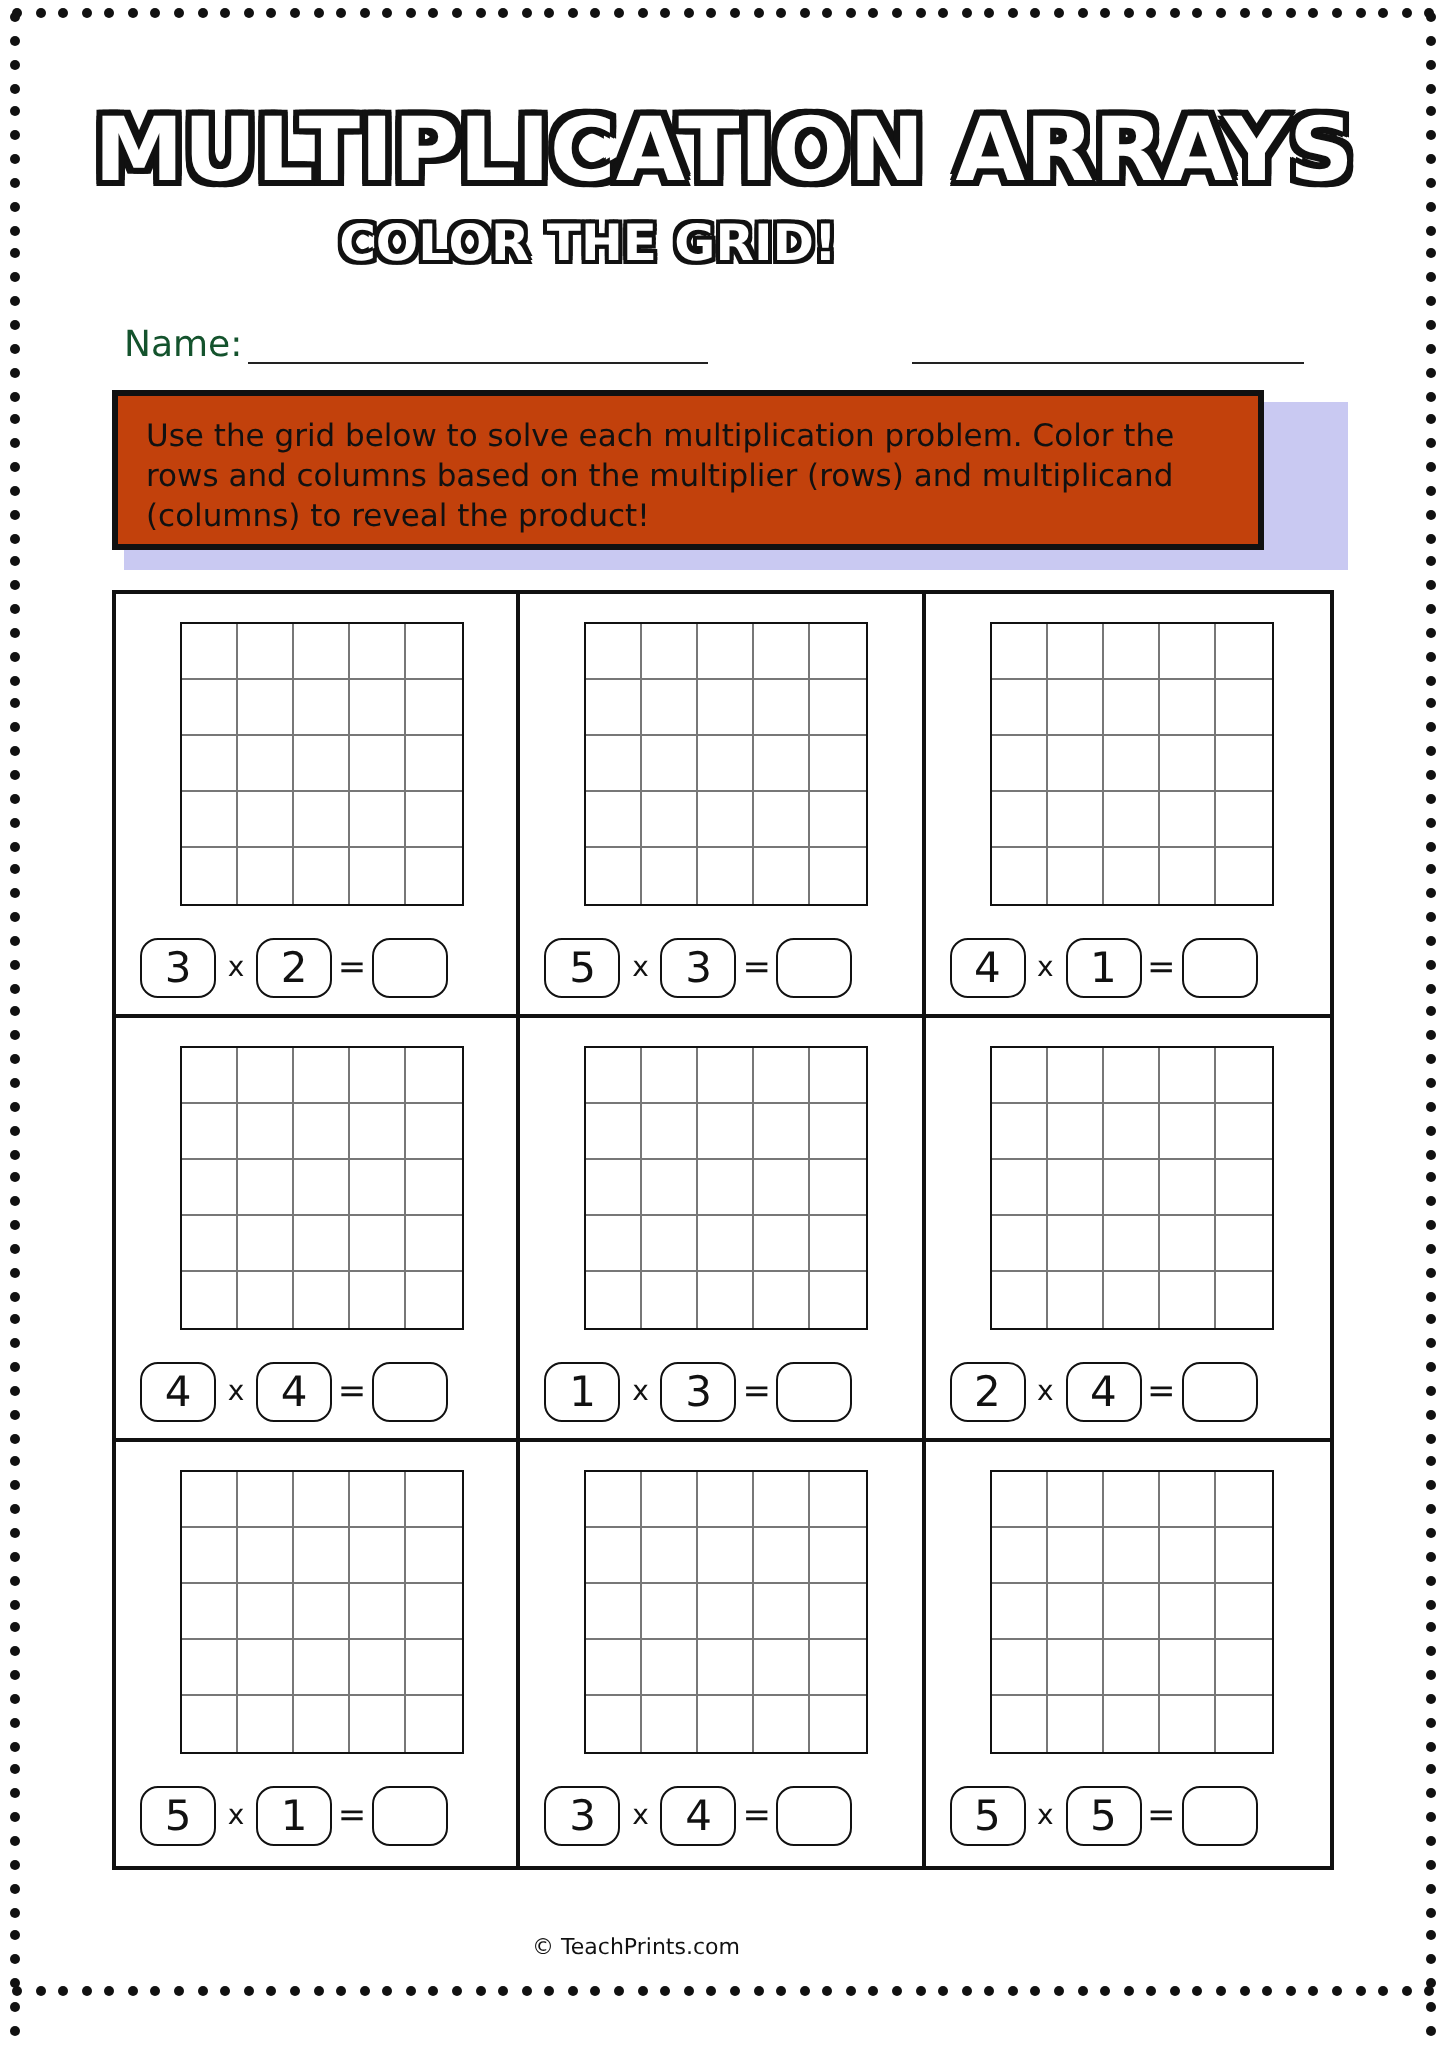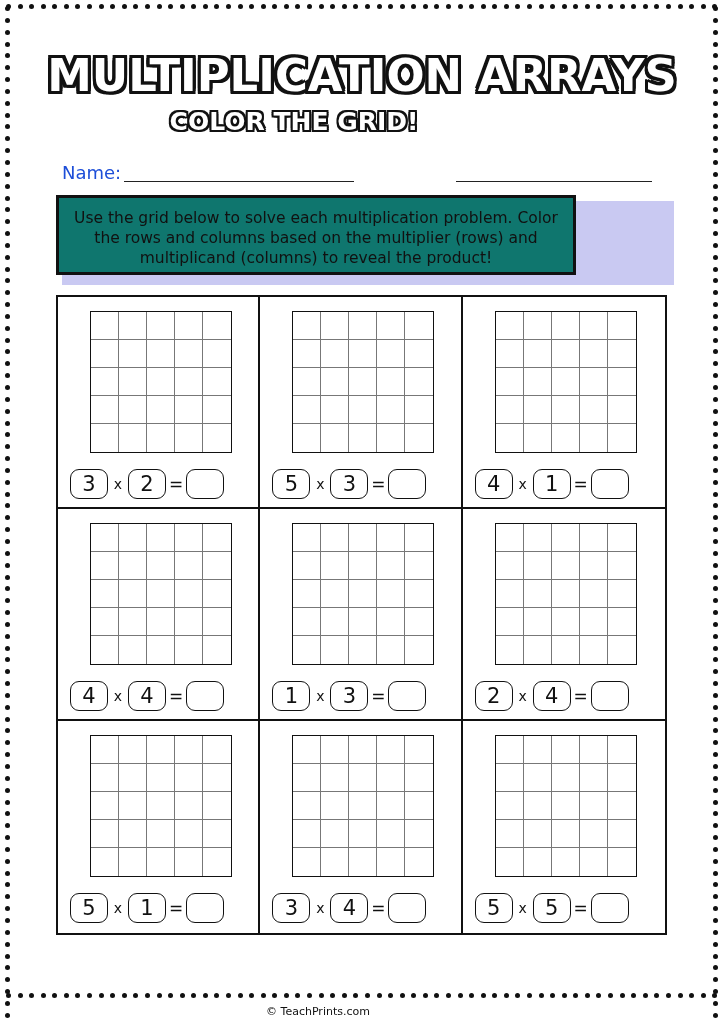--- a/index.html
+++ b/index.html
@@ -23,30 +23,30 @@
         -2px -3px 0 #111, 2px 3px 0 #111, -3px 2px 0 #111, 3px -2px 0 #111;
     }
     .subtitle {
       position: absolute; left: 0; width: 588px; top: 109px; text-align: center;
       font-weight: 900; font-size: 25px; color: #fff; line-height: 1;
       text-shadow:
         -2px -2px 0 #111, 2px -2px 0 #111, -2px 2px 0 #111, 2px 2px 0 #111,
         0 -2px 0 #111, 0 2px 0 #111, -2px 0 0 #111, 2px 0 0 #111;
     }
 
-    .field-label { position: absolute; top: 162px; font-size: 18px; color: #1d4ed8; }
+    .field-label { position: absolute; top: 162px; font-size: 18px; color: #14532d; }
     .field-line { position: absolute; top: 181px; height: 0; border-bottom: 1.5px solid #222; }
 
     .instructions-shadow {
       position: absolute; left: 62px; top: 201px; width: 612px; height: 84px; background: #c9c9f2;
     }
     .instructions {
-      position: absolute; left: 56px; top: 195px; width: 520px; height: 80px;
-      border: 3px solid #111; background: #0f766e; box-sizing: border-box;
-      text-align: center; font-size: 15.5px; line-height: 20px; padding: 10px 14px 0;
+      position: absolute; left: 56px; top: 195px; width: 576px; height: 80px;
+      border: 3px solid #111; background: #c2410c; box-sizing: border-box;
+      font-size: 15.5px; line-height: 20px; padding: 10px 14px 0;
     }
 
     .problems {
       position: absolute; left: 56px; top: 295px; width: 611px; height: 640px;
       border: 2.5px solid #111; box-sizing: border-box;
       display: grid; grid-template-columns: repeat(3, 1fr); grid-template-rows: repeat(3, 1fr);
     }
     .cell { position: relative; border-right: 2px solid #111; border-bottom: 2px solid #111; }
     .cell:nth-child(3n) { border-right: none; }
     .cell:nth-child(n+7) { border-bottom: none; }
@@ -67,21 +67,21 @@
     .numbox {
       width: 38px; height: 30px; border: 1.5px solid #111; border-radius: 9px; box-sizing: border-box;
       display: flex; align-items: center; justify-content: center; font-size: 21px; color: #111;
     }
     .op { width: 20px; text-align: center; font-size: 14px; color: #111; }
     .eq { width: 20px; text-align: center; font-size: 17px; color: #111; }
     .answer {
       width: 38px; height: 30px; border: 1.5px solid #111; border-radius: 9px; box-sizing: border-box; background: #fff;
     }
 
-    .footer { position: absolute; left: 0; width: 636px; top: 1005px; text-align: center; font-size: 11px; color: #111; }
+    .footer { position: absolute; left: 0; width: 636px; top: 967px; text-align: center; font-size: 11px; color: #111; }
   </style>
 </head>
 <body>
 
 <div class="dots-h dots-top">
     <div class="dot"></div>
     <div class="dot"></div>
     <div class="dot"></div>
     <div class="dot"></div>
     <div class="dot"></div>

